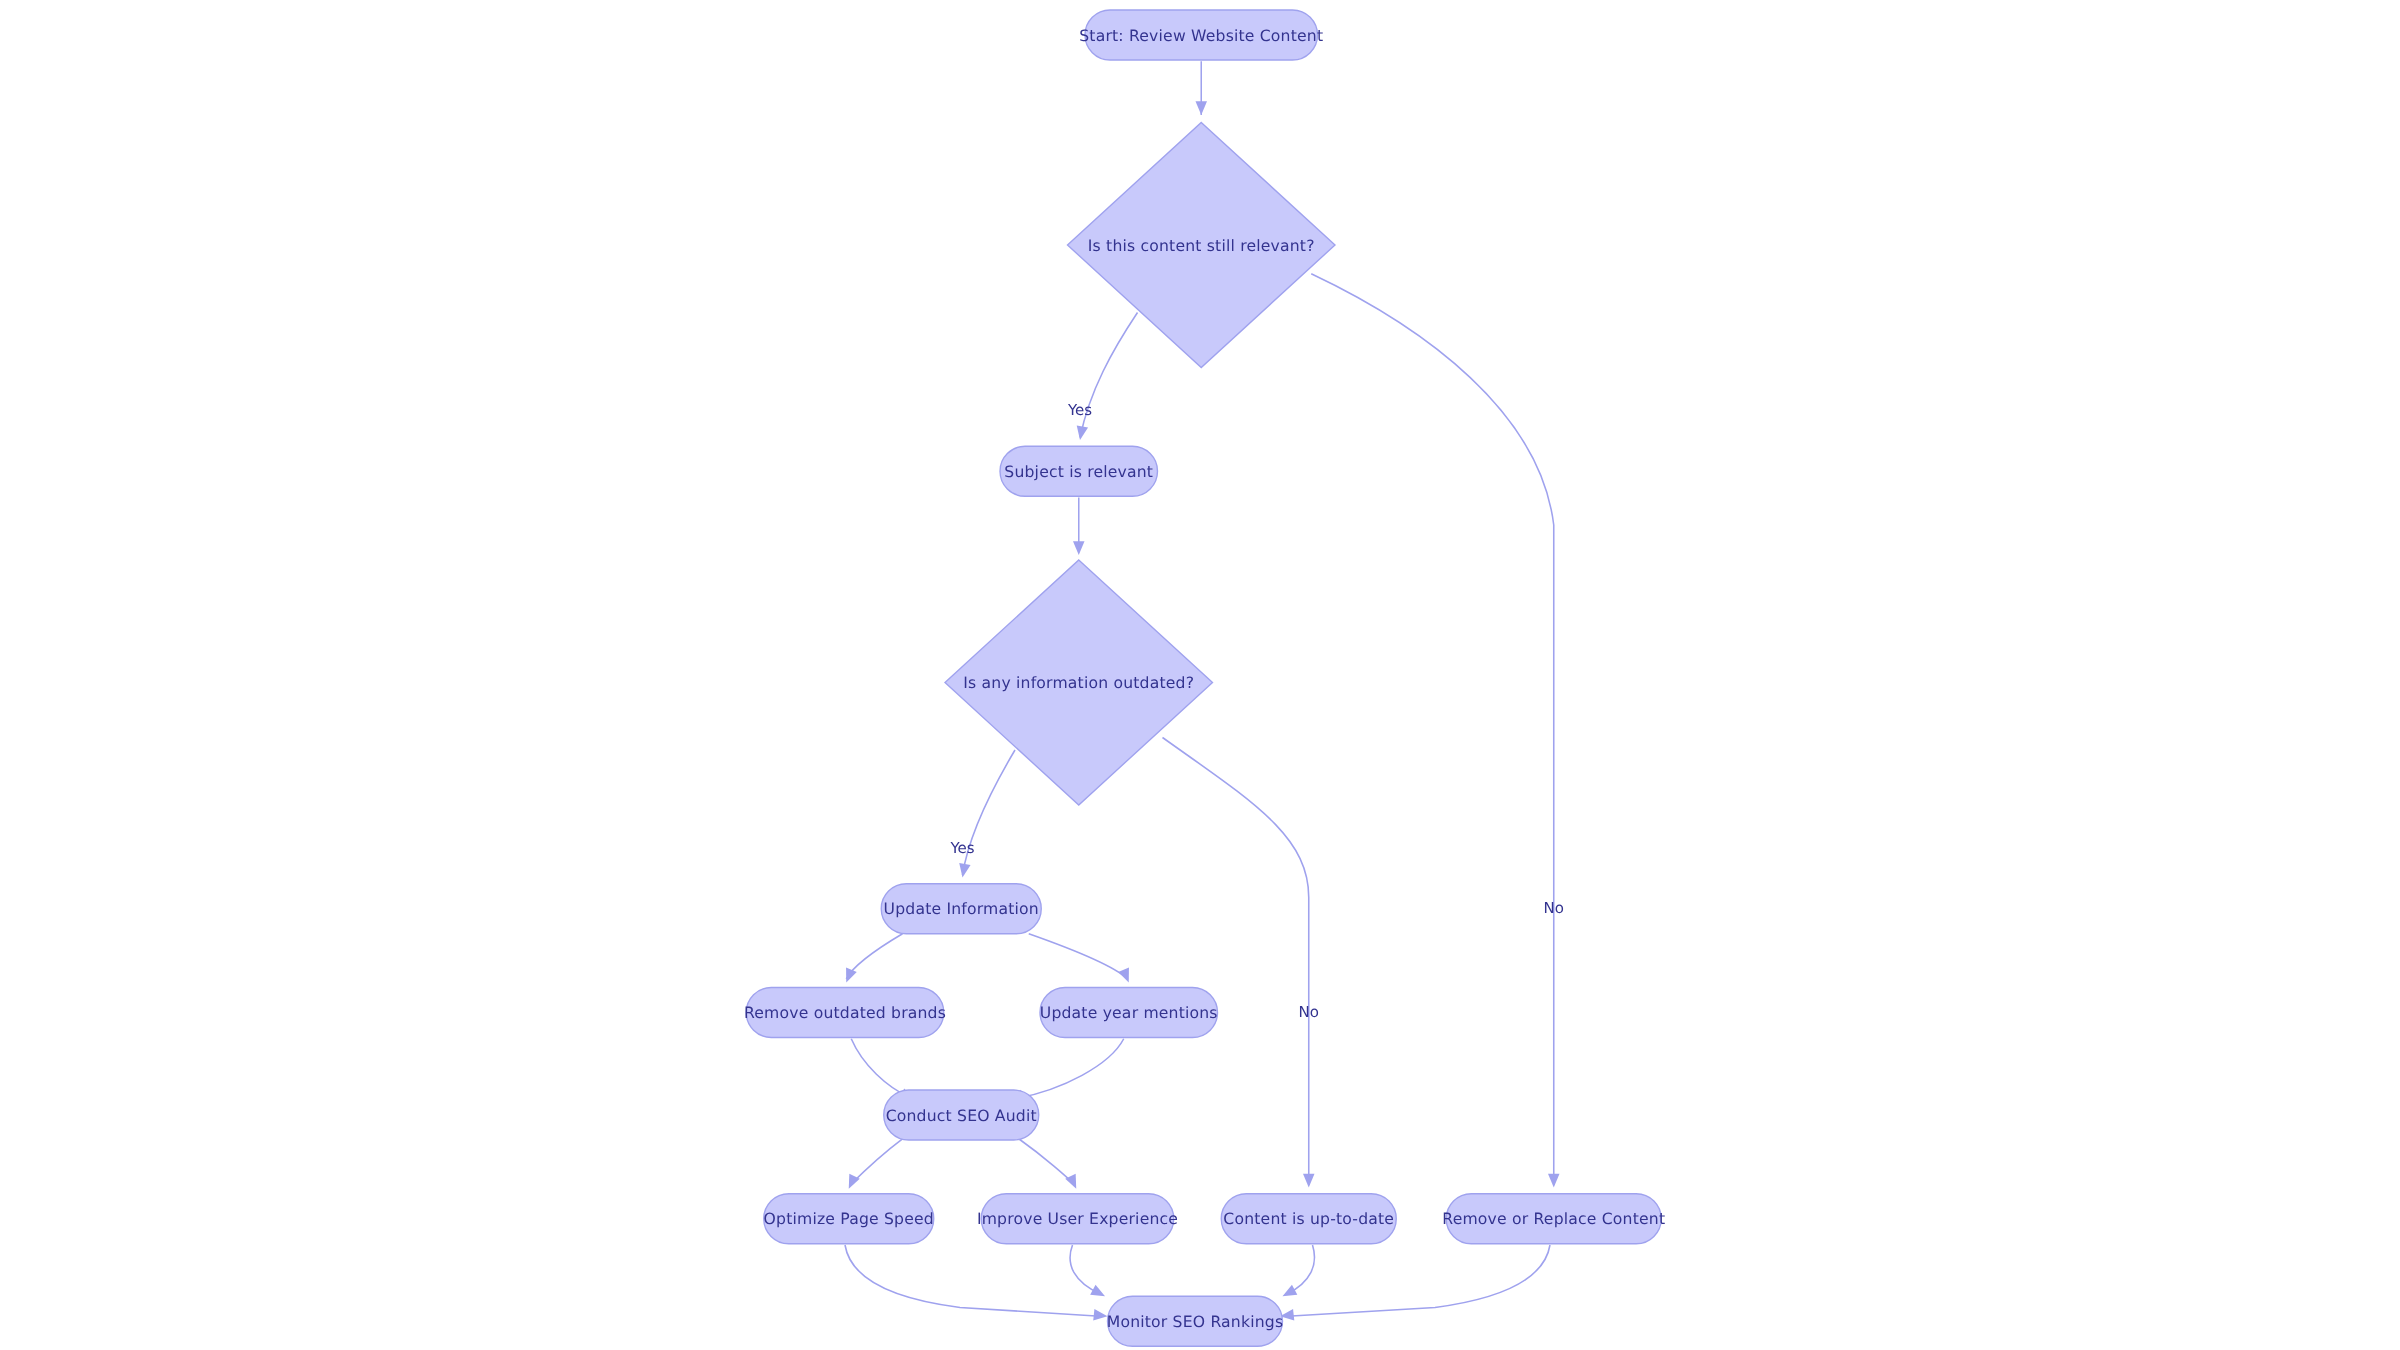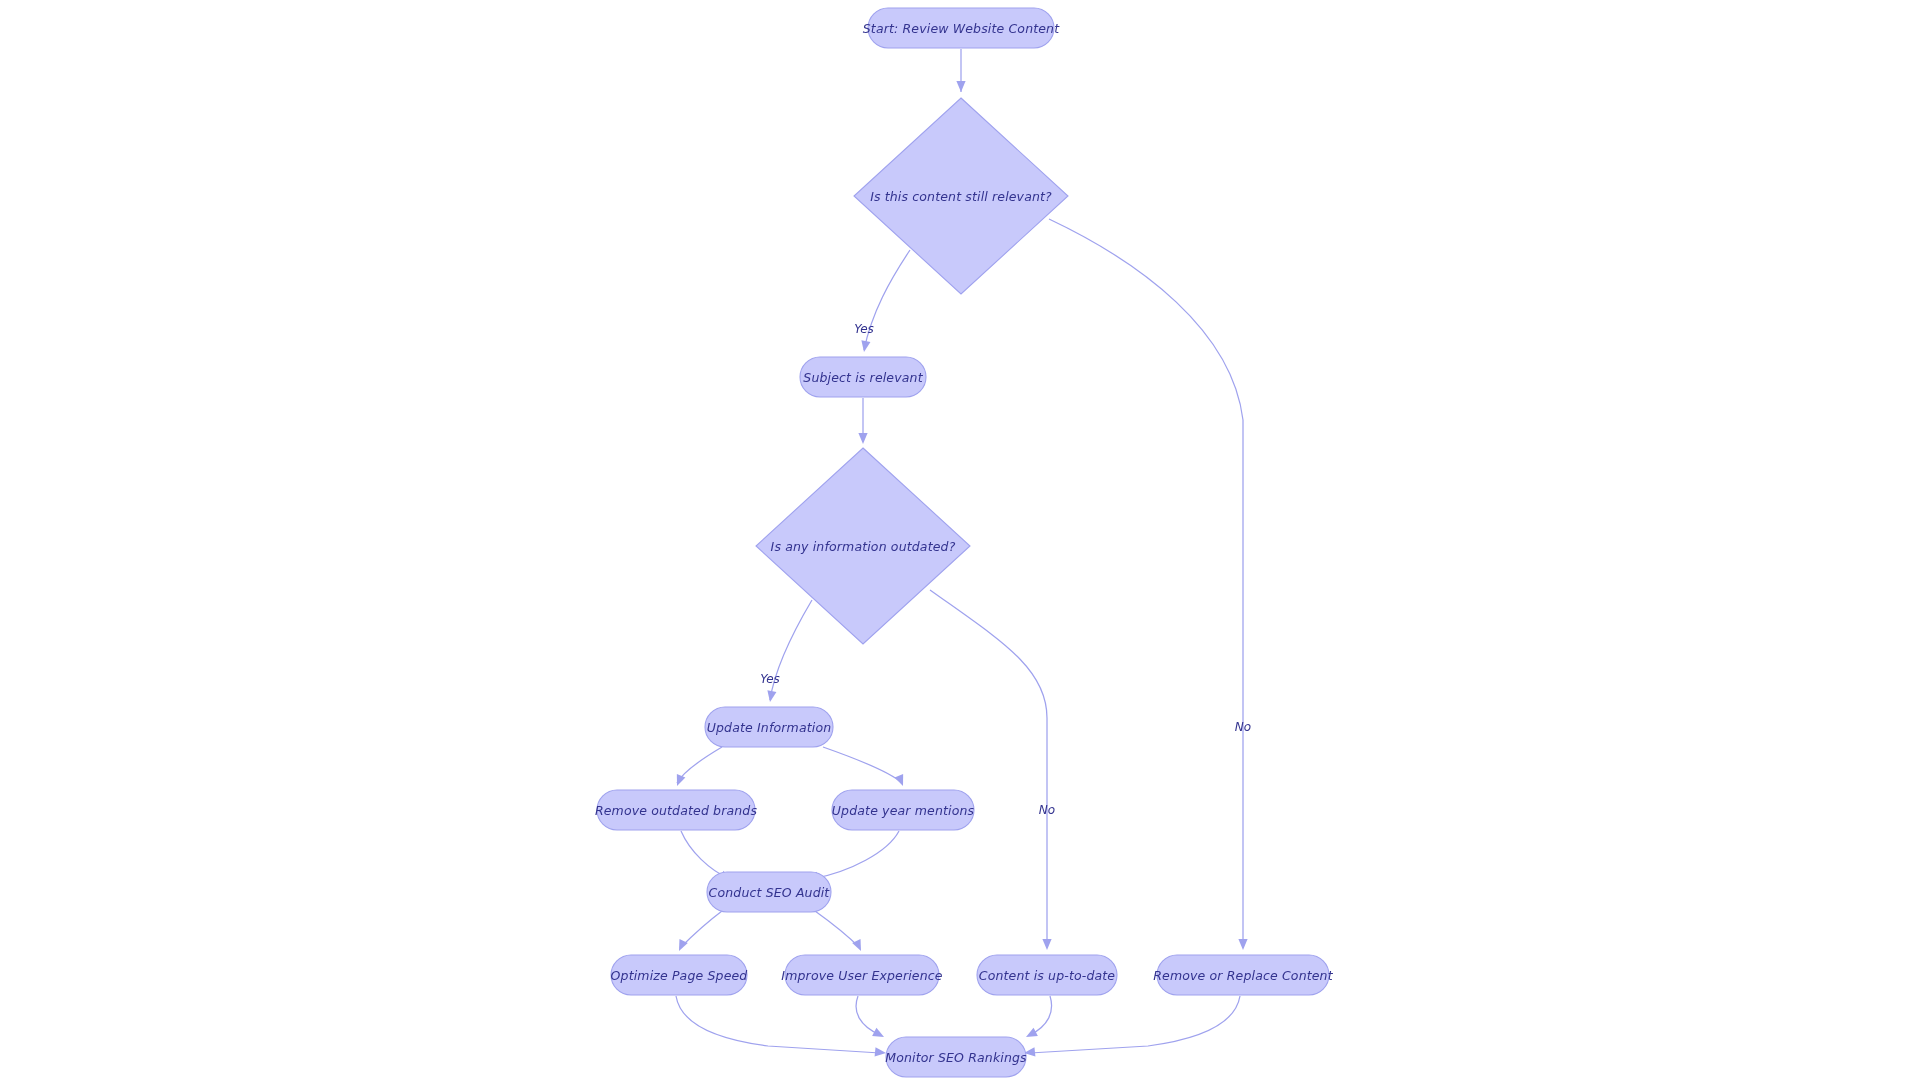--- a/index.html
+++ b/index.html
@@ -10,21 +10,20 @@
     width: 1920px;
     height: 1080px;
     overflow: hidden;
     font-family: "DejaVu Sans", "Liberation Sans", sans-serif;
   }
   #flow-root {
     position: relative;
     width: 1920px;
     height: 984px;
     background: #ffffff;
-    font-style: italic;
   }
   svg#flow-canvas {
     position: absolute;
     left: 0;
     top: 0;
     width: 1920px;
     height: 1080px;
     display: block;
   }
   .node-shape {

